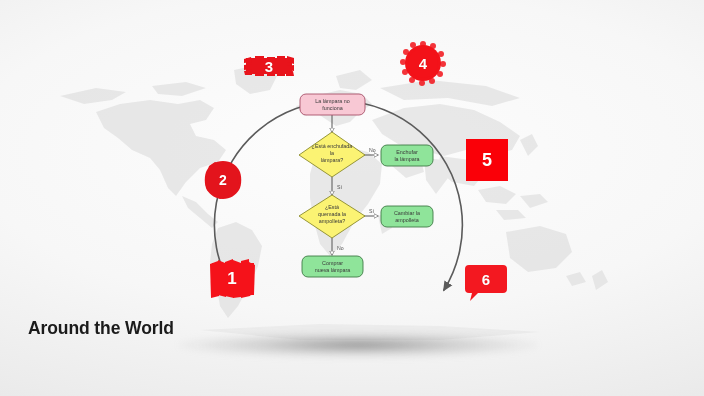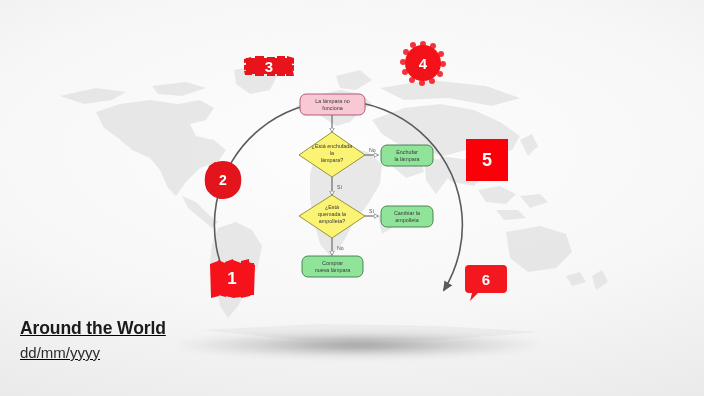--- a/index.html
+++ b/index.html
@@ -90,23 +90,22 @@
   #marker-3 .marker-num { font-size: 15px; }
   #marker-4 { left: 398px; top: 38px; width: 50px; height: 50px; }
   #marker-4 .marker-num { font-size: 15px; }
   #marker-5 { left: 466px; top: 139px; width: 42px; height: 42px; }
   #marker-5 .marker-num { font-size: 18px; }
   #marker-6 { left: 464px; top: 263px; width: 44px; height: 40px; }
   #marker-6 .marker-num { font-size: 15px; margin-top: -4px; }
   
   #title-block {
     position: absolute;
-    left: 20px;
+    left: 28px;
     top: 318px;
-    text-decoration: underline;
   }
   #slide-title {
     font-family: "Liberation Sans", sans-serif;
     font-weight: bold;
     font-size: 17.5px;
     color: #1b1b1b;
     letter-spacing: -0.1px;
     white-space: nowrap;
   }
   #slide-subtitle {
@@ -319,16 +318,15 @@
   <div class="marker" id="marker-6">
     <svg width="44" height="40" viewBox="0 0 44 40" xmlns="http://www.w3.org/2000/svg">
       <path d="M5 2 H39 A4 4 0 0 1 43 6 V26 A4 4 0 0 1 39 30 H14 L6 38 L8 30 H5
                A4 4 0 0 1 1 26 V6 A4 4 0 0 1 5 2 Z" fill="#f31820"></path>
     </svg>
     <span class="marker-num">6</span>
   </div>
 
   <div id="title-block">
     <div id="slide-title">Around the World</div>
-    <div id="slide-subtitle">dd/mm/yyyy</div>
   </div>
 
 </div>
 
 </body></html>

